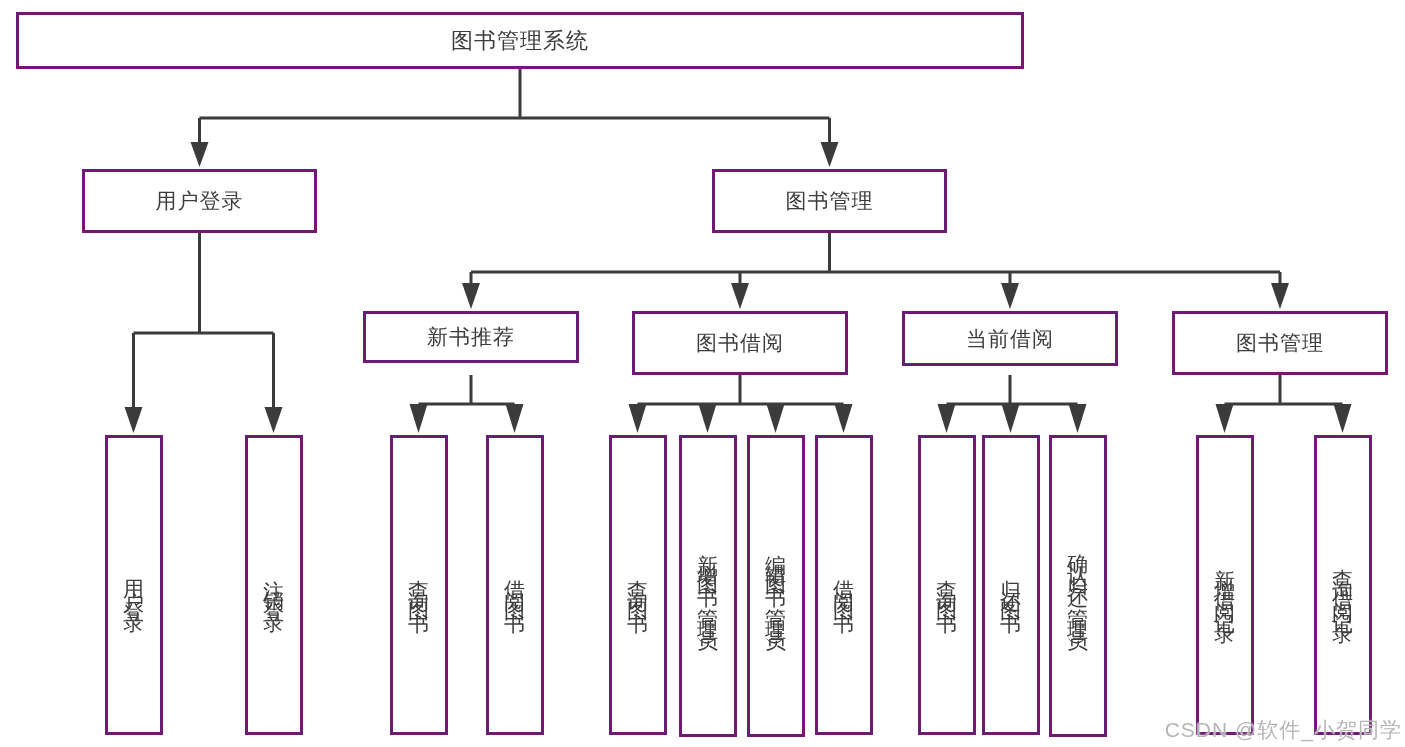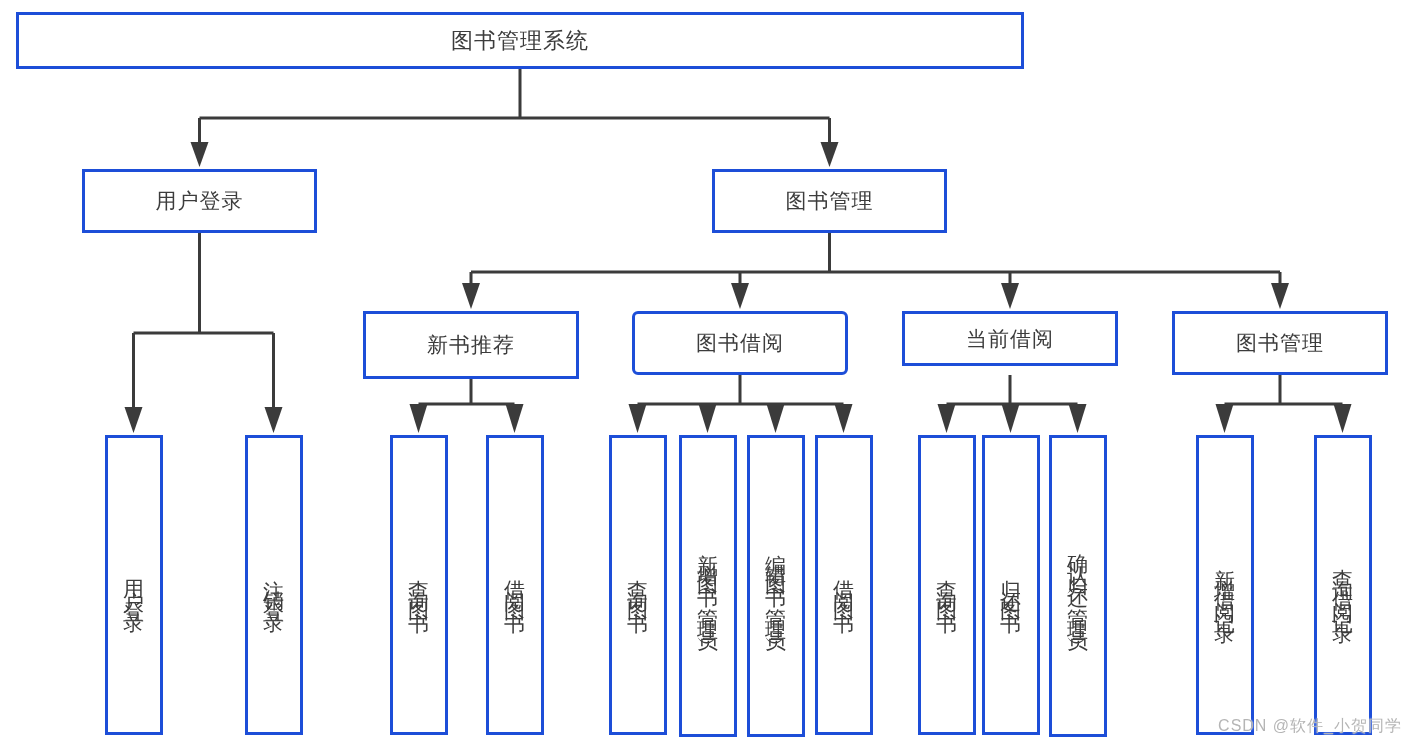--- a/index.html
+++ b/index.html
@@ -13,21 +13,21 @@
   }
   .connector-layer {
     position: absolute;
     left: 0; top: 0;
     width: 1405px; height: 747px;
     z-index: 0;
   }
   .box {
     position: absolute;
     box-sizing: border-box;
-    border: 3px solid #1d4ed8;
+    border: 3px solid #701a75;
     background: #ffffff;
     color: #3c3c3c;
     display: flex;
     align-items: center;
     justify-content: center;
     z-index: 1;
   }
   .title-box { font-size: 22px; letter-spacing: 1px; }
   .hbox { font-size: 21px; letter-spacing: 1px; }
   .vbox { font-size: 21px; }
@@ -35,21 +35,21 @@
     writing-mode: vertical-rl;
     text-orientation: mixed;
     letter-spacing: 11px;
     line-height: 1.1;
     white-space: nowrap;
   }
   .watermark {
     position: absolute;
     top: 716px;
     right: 3px;
-    font-size: 16px;
+    font-size: 21px;
     color: #b5b5b5;
     letter-spacing: 1px;
     z-index: 2;
     text-shadow: 0 0 2px rgba(255,255,255,0.9);
   }
 </style>
 </head>
 <body>
 
 <div class="canvas">
@@ -94,24 +94,24 @@
     <span>图书管理系统</span>
   </div>
 
   <div class="box hbox" style="left:82px; top:169px; width:235px; height:64px;">
     <span>用户登录</span>
   </div>
   <div class="box hbox" style="left:712px; top:169px; width:235px; height:64px;">
     <span>图书管理</span>
   </div>
 
-  <div class="box hbox" style="left:363px; top:311px; width:216px; height:68px;">
+  <div class="box hbox" style="left:363px; top:311px; width:216px; height:52px;">
     <span>新书推荐</span>
   </div>
-  <div class="box hbox" style="left:632px; top:311px; width:216px; height:64px;border-radius:6px;">
+  <div class="box hbox" style="left:632px; top:311px; width:216px; height:64px;">
     <span>图书借阅</span>
   </div>
   <div class="box hbox" style="left:902px; top:311px; width:216px; height:55px;">
     <span>当前借阅</span>
   </div>
   <div class="box hbox" style="left:1172px; top:311px; width:216px; height:64px;">
     <span>图书管理</span>
   </div>
 
   <div class="box vbox" style="left:105px; top:435px; width:58px; height:300px;">

